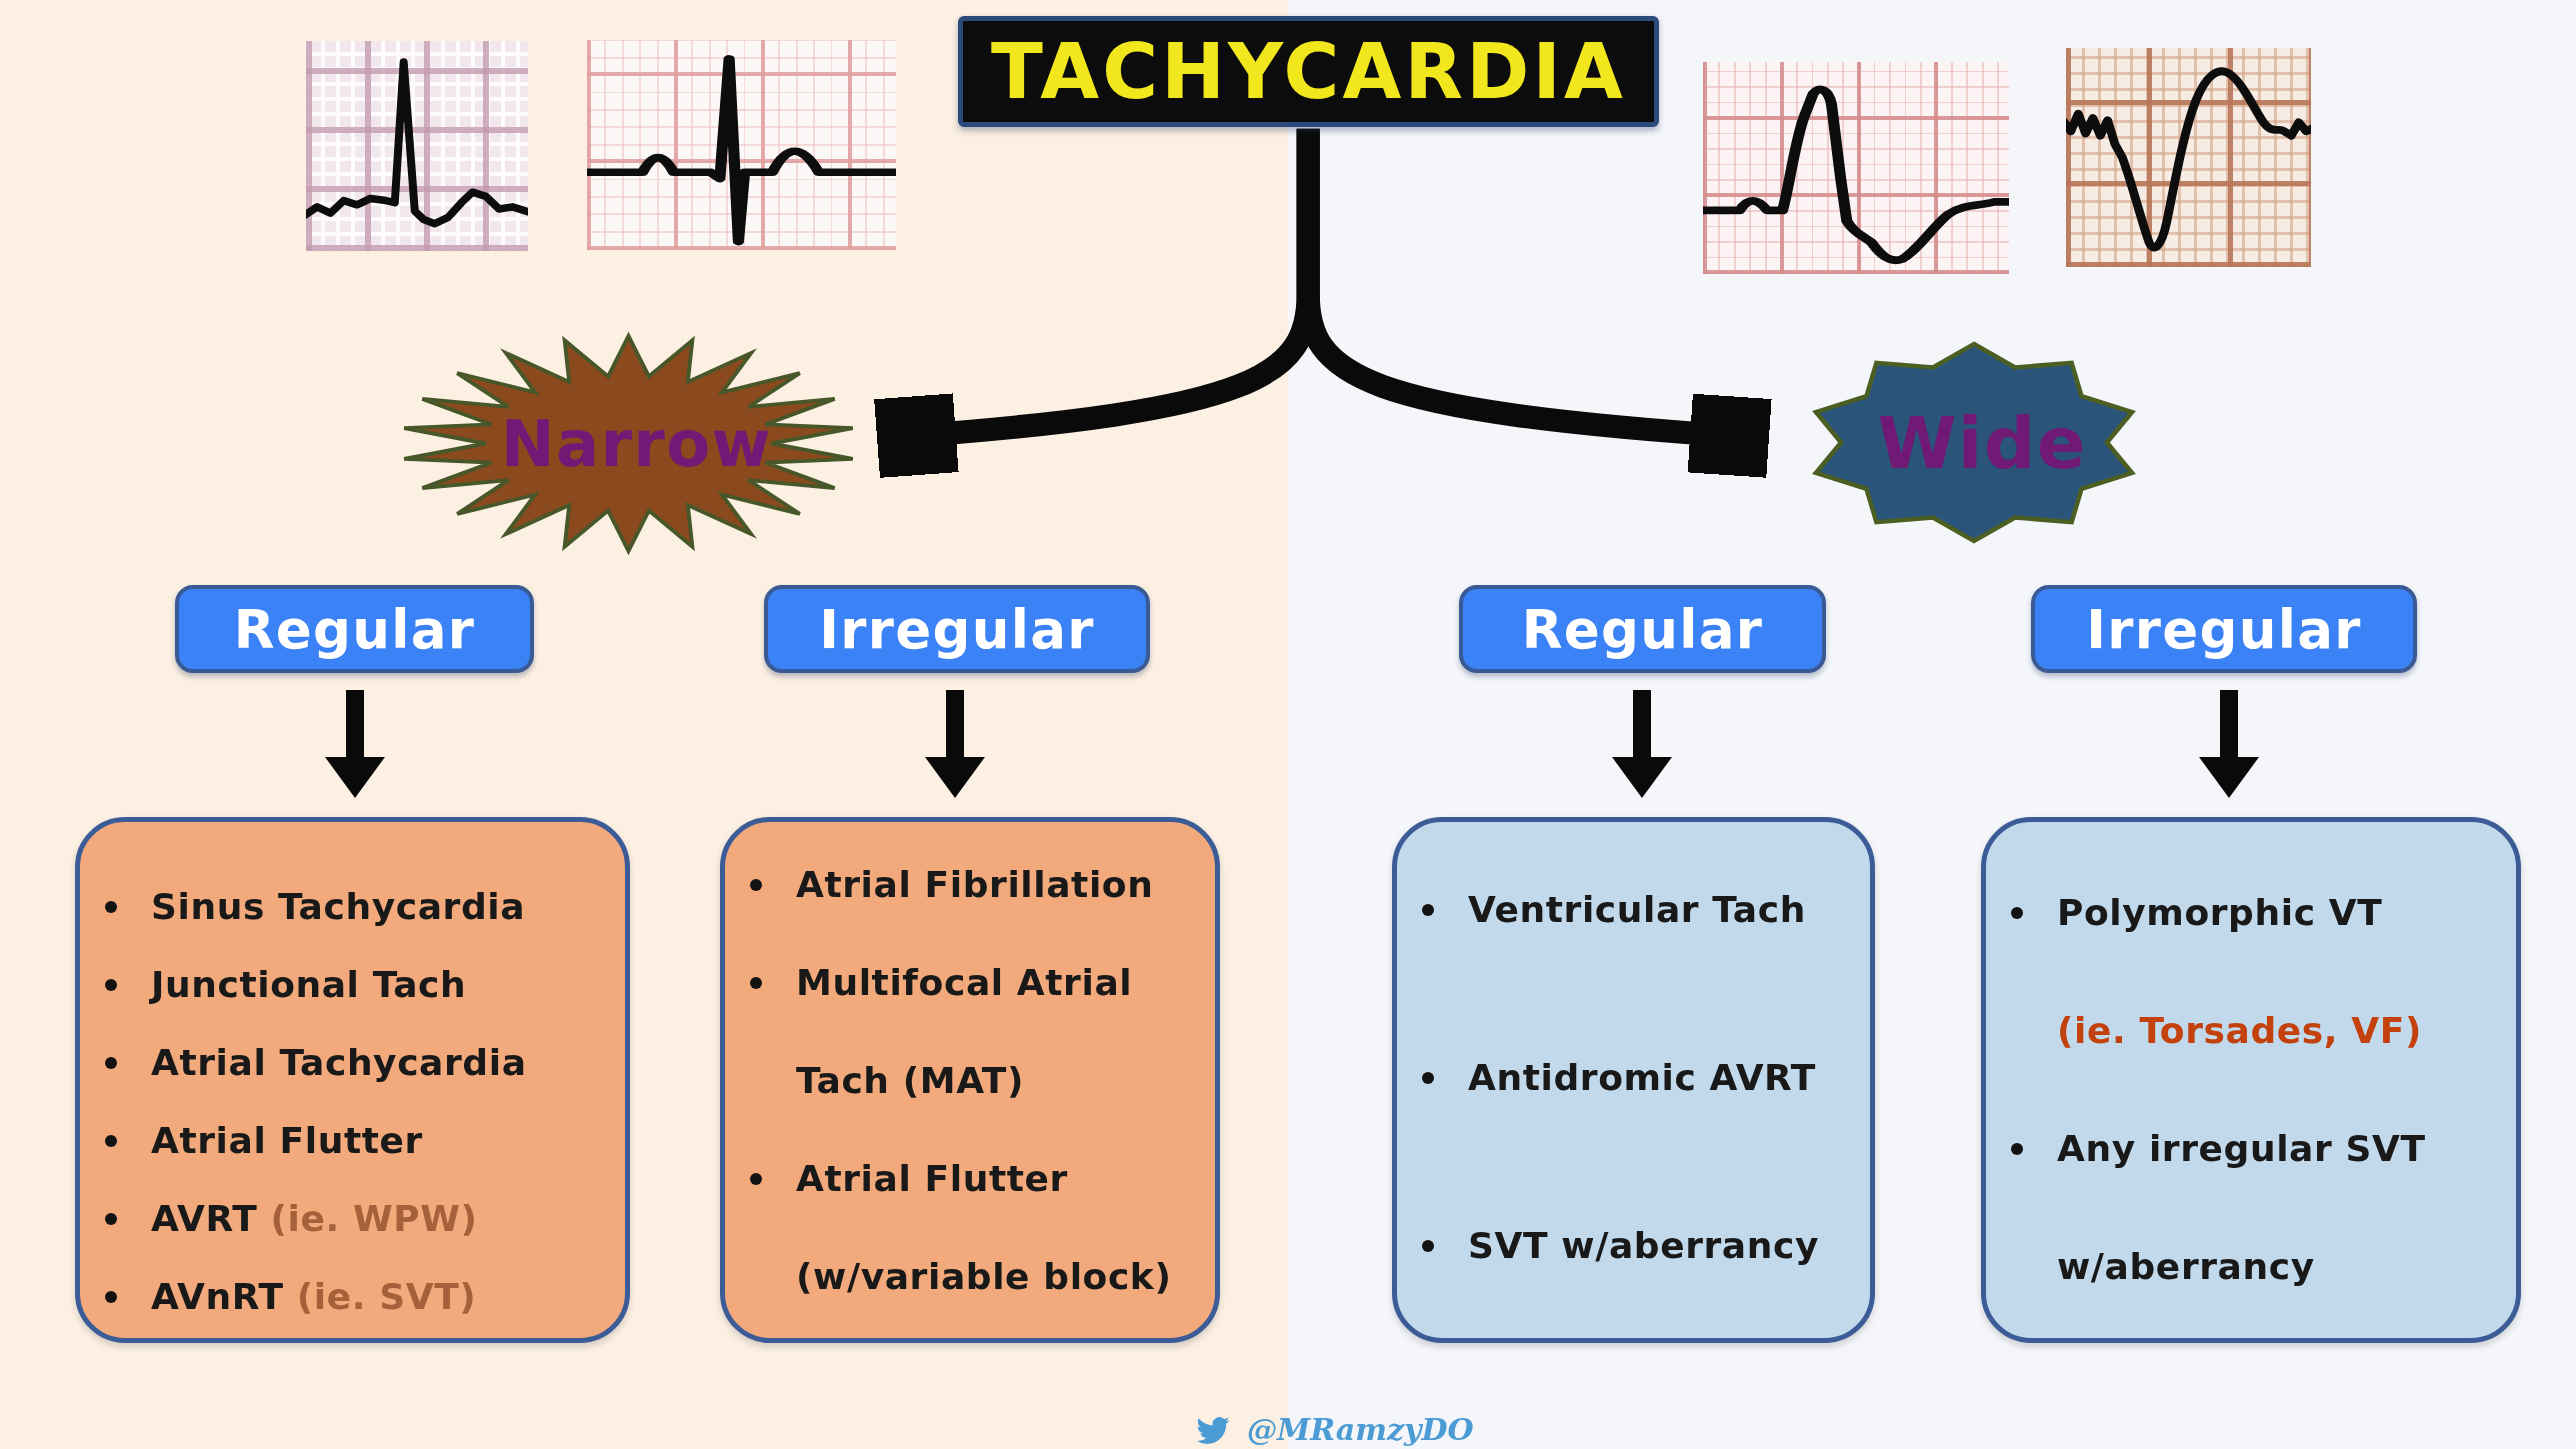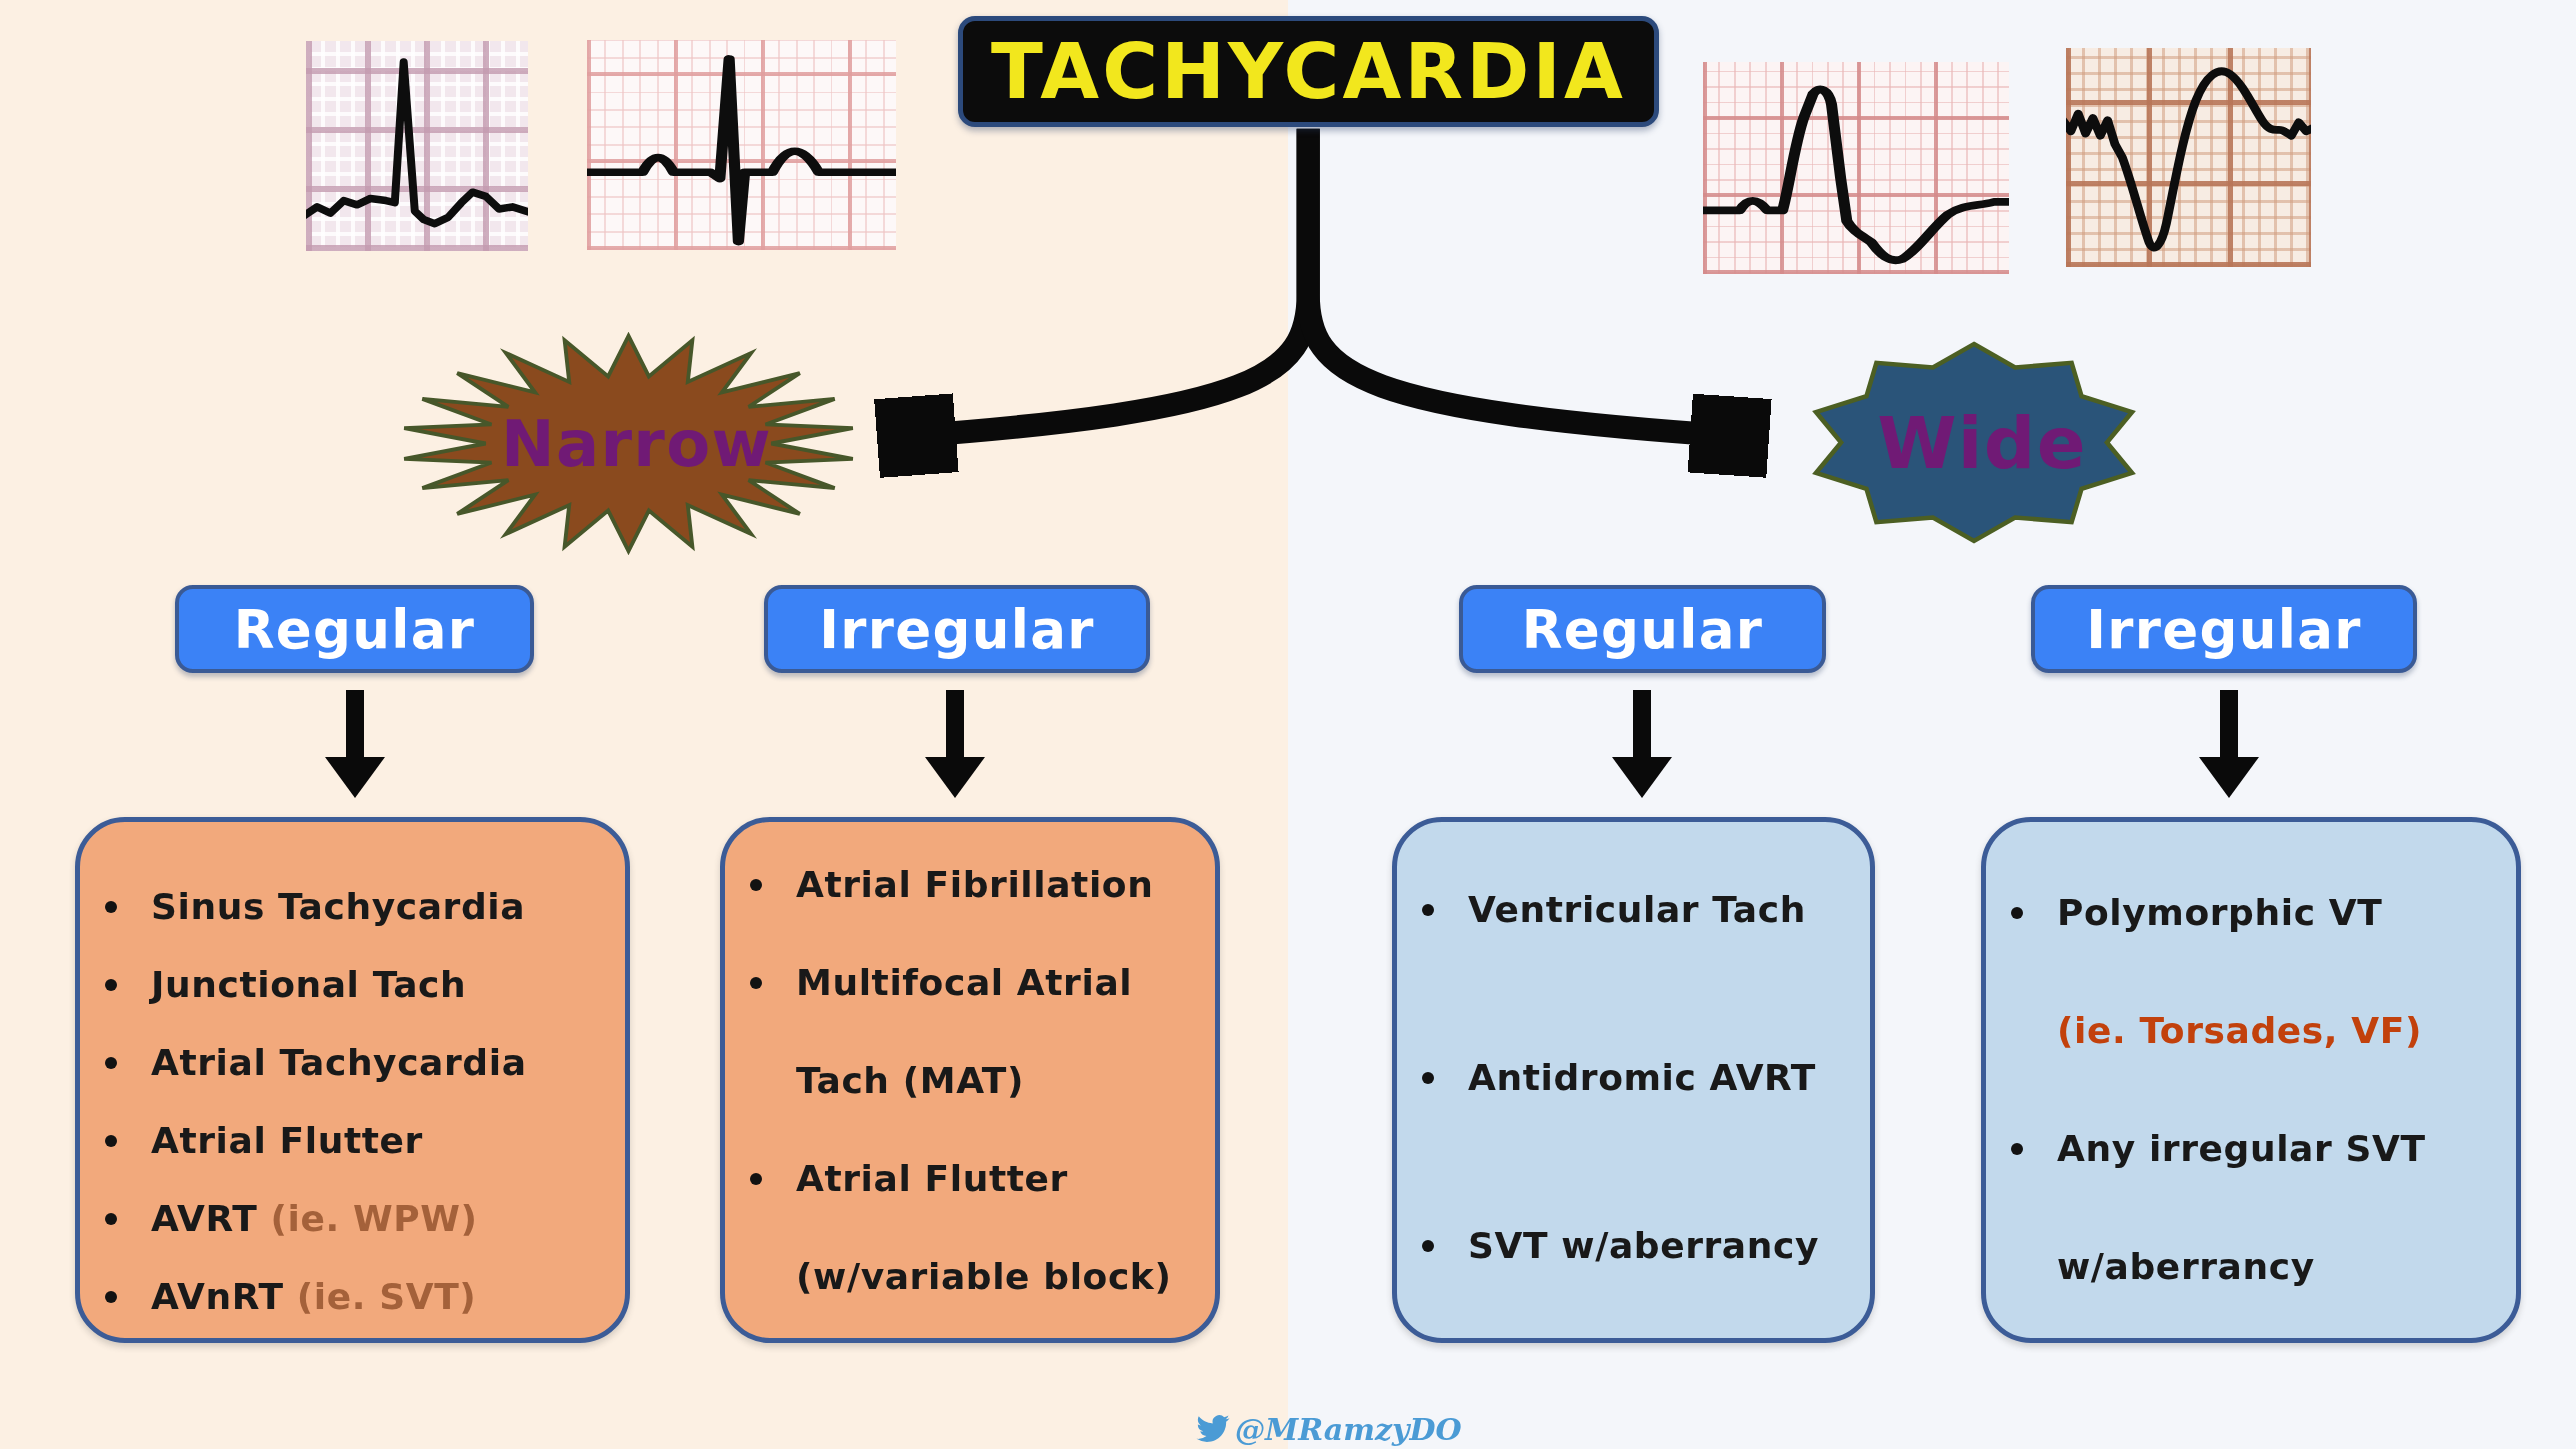--- a/index.html
+++ b/index.html
@@ -6,21 +6,21 @@
   #canvas{
     position:relative; width:2576px; height:1449px; overflow:hidden;
     font-family:"DejaVu Sans","Liberation Sans",sans-serif;
   }
   .bg-left{position:absolute;left:0;top:0;width:1288px;height:1449px;background:#fcf0e3;}
   .bg-right{position:absolute;left:1288px;top:0;width:1288px;height:1449px;background:#f4f6fa;}
 
   
   .title-box{
     position:absolute;left:958px;top:16px;width:701px;height:111px;
-    box-sizing:border-box;background:#0c0c0c;border:5.2px solid #2c4a7c;border-radius:17px;
+    box-sizing:border-box;background:#0c0c0c;border:5.2px solid #2c4a7c;border-radius:6px;
     display:flex;align-items:center;justify-content:center;
     box-shadow:0 3.9px 6.4px rgba(40,60,100,.35);
   }
   .title-box span{color:#f2e71d;font-size:76px;font-weight:bold;letter-spacing:3.2px;}
 
   
   .ecg{position:absolute;overflow:hidden;}
   .ecg svg{position:absolute;left:0;top:0;width:100%;height:100%;}
   .ecg path{fill:none;stroke:#0d0d0d;stroke-width:3.6;stroke-linecap:round;stroke-linejoin:round;}
   .ecg1{left:306px;top:41px;width:222px;height:210px;background-color:#f2e7ed;background-image:
@@ -95,21 +95,21 @@
   .card1 .row{line-height:78px;}
   .card2 .row{line-height:98px;}
   .card3 .row{line-height:52px;margin-bottom:116px;}
   .card4 .row{line-height:118px;}
   .dot{position:absolute;left:24.5px;width:12.2px;height:12.2px;border-radius:50%;background:#121212;}
   .card1 .dot{top:33px;} .card2 .dot{top:43px;} .card3 .dot{top:20px;} .card4 .dot{top:53px;}
   .note-tan{color:#a4613a;}
   .note-bluegray{color:#c2410c;}
 
   
-  .footer{position:absolute;left:1193px;top:1412px;display:flex;align-items:flex-start;gap:2px;}
+  .footer{position:absolute;left:1193px;top:1412px;display:flex;align-items:flex-end;gap:14px;}
   .footer .handle{
     font-family:"DejaVu Serif","Liberation Serif",serif;font-style:italic;font-weight:bold;
     font-size:30px;color:#4b9bd5;
   }
 </style>
 </head>
 <body>
 
 <div id="canvas">
 

